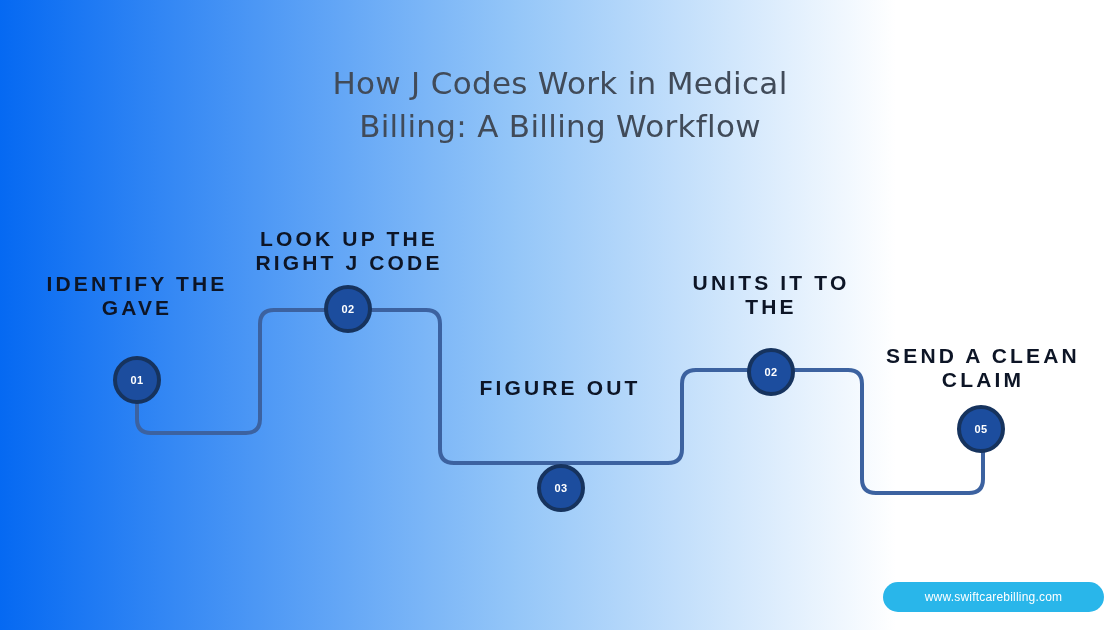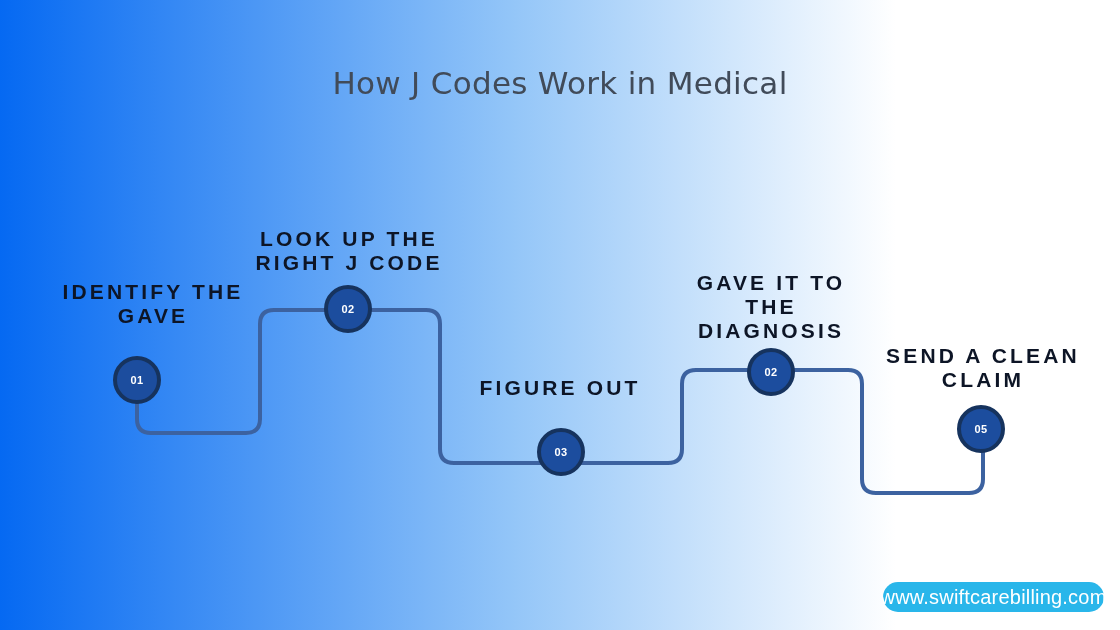--- a/index.html
+++ b/index.html
@@ -30,43 +30,44 @@
     font-weight:700;font-size:21px;line-height:24px;
     letter-spacing:.15em;color:var(--label-color);white-space:nowrap;
   }
   .step-label span{display:block;}
   .step-circle{
     position:absolute;width:48px;height:48px;border-radius:50%;
     background:var(--circle-fill);border:4px solid var(--circle-ring);
     display:flex;align-items:center;justify-content:center;
   }
   .step-number{color:var(--number-color);font-weight:700;font-size:11px;letter-spacing:.5px;}
-  .label-1{left:137px;top:280px;margin-left:16px;}  .circle-1{left:113px;top:356px;}
+  .label-1{left:137px;top:272px;}  .circle-1{left:113px;top:356px;}
   .label-2{left:349px;top:227px;}  .circle-2{left:324px;top:285px;}
-  .label-3{left:560px;top:376px;}  .circle-3{left:537px;top:428px;text-align:right;}
+  .label-3{left:560px;top:376px;}  .circle-3{left:537px;top:464px;text-align:right;}
   .label-4{left:771px;top:271px;}  .circle-4{left:747px;top:348px;}
   .label-5{left:983px;top:344px;}  .circle-5{left:957px;top:405px;}
   .footer-badge{
     position:absolute;left:883px;top:582px;width:221px;height:30px;
     background:var(--badge-bg);border-radius:16px;
     display:flex;align-items:center;justify-content:center;cursor:pointer;
   }
-  .footer-badge span{color:var(--badge-text);font-size:20px;letter-spacing:.2px;}
+  .footer-badge span{color:var(--badge-text);font-size:12px;letter-spacing:.2px;}
 </style>
 </head>
 <body>
 
 <div class="canvas">
 
   <svg class="connector" viewBox="0 0 1120 630" aria-hidden="true">
     <path d="M 137 392 L 137 419 Q 137 433 151 433 L 246 433 Q 260 433 260 419 L 260 324 Q 260 310 274 310 L 426 310 Q 440 310 440 324 L 440 449 Q 440 463 454 463 L 668 463 Q 682 463 682 449 L 682 384 Q 682 370 696 370 L 848 370 Q 862 370 862 384 L 862 479 Q 862 493 876 493 L 969 493 Q 983 493 983 479 L 983 428"></path>
   </svg>
 
   <header class="title">
     <div>How J Codes Work in Medical</div>
+    <div>Billing: A Billing Workflow</div>
   </header>
 
   <div class="step">
     <div class="step-label label-1">
       <span>IDENTIFY THE</span>
       <span>GAVE</span>
     </div>
     <div class="step-circle circle-1">
       <span class="step-number">01</span>
     </div>
@@ -86,23 +87,22 @@
     <div class="step-label label-3">
       <span>FIGURE OUT</span>
     </div>
     <div class="step-circle circle-3">
       <span class="step-number">03</span>
     </div>
   </div>
 
   <div class="step">
     <div class="step-label label-4">
-      <span>GAVE IT TO</span>
+      <span>UNITS IT TO</span>
       <span>THE</span>
-      <span>DIAGNOSIS</span>
     </div>
     <div class="step-circle circle-4">
       <span class="step-number">02</span>
     </div>
   </div>
 
   <div class="step">
     <div class="step-label label-5">
       <span>SEND A CLEAN</span>
       <span>CLAIM</span>

